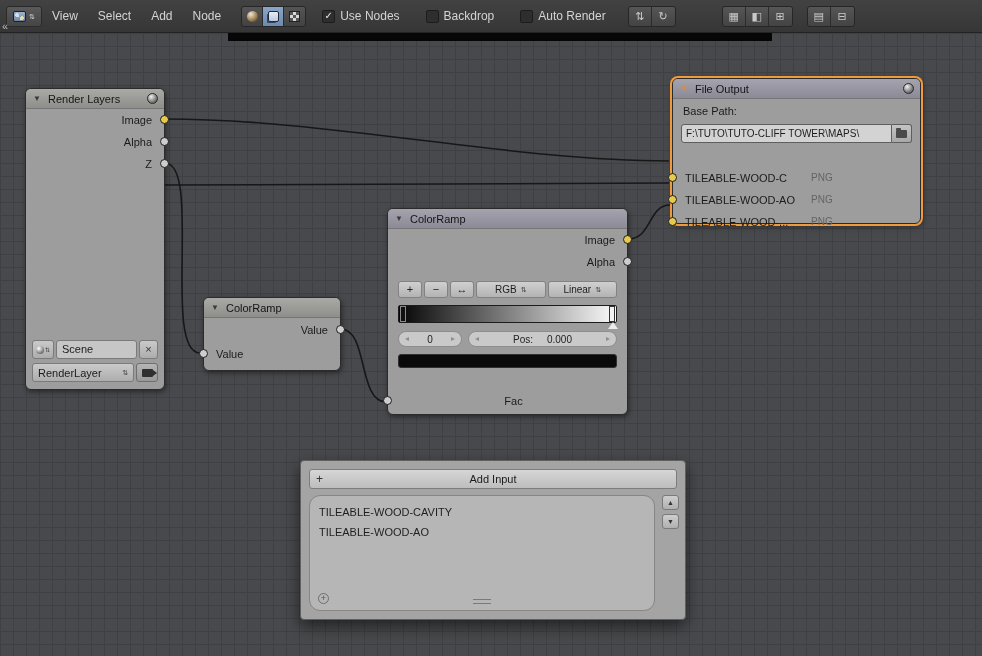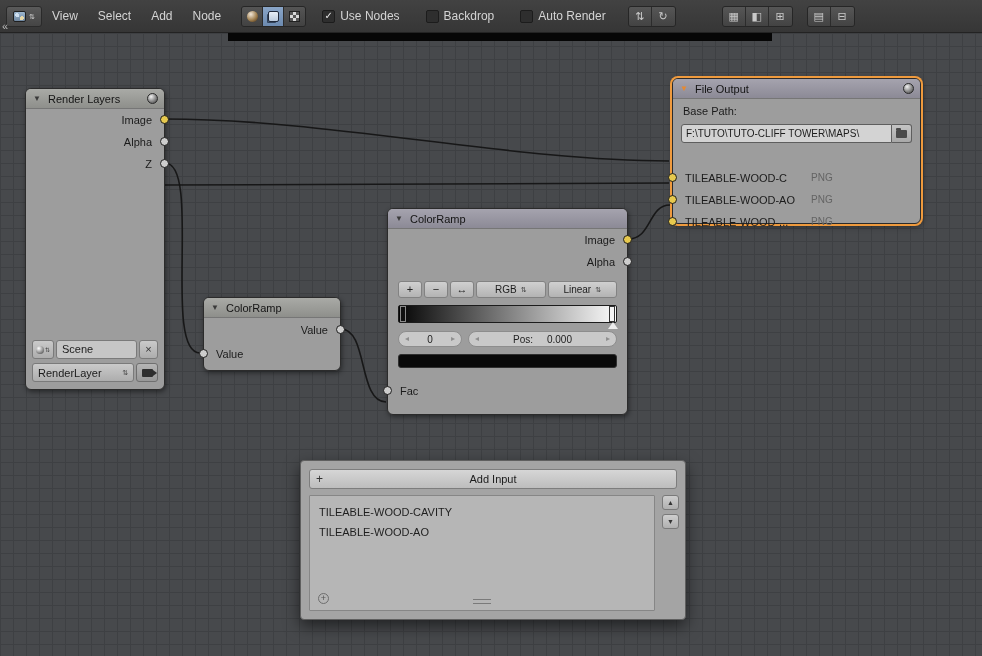--- a/index.html
+++ b/index.html
@@ -86,39 +86,39 @@
   .hL{position:absolute;left:1px;top:0;bottom:0;width:6px;background:#101010;border:1px solid #8a8a8a;}
   .hR{position:absolute;right:1px;top:0;bottom:0;width:6px;background:#f4f4f4;border:1px solid #333;}
   .hCaret{position:absolute;right:-2px;bottom:-7px;width:0;height:0;border-left:5px solid transparent;border-right:5px solid transparent;border-bottom:7px solid #ececec;}
   .cr-steprow{display:flex;margin:8px 10px 0;gap:6px;}
   .pill{background:#c9c9c9;border:1px solid #8d8d8d;border-radius:9px;height:16px;display:flex;align-items:center;padding:0 6px;font-size:10px;color:#222;}
   .pill .ar{color:#8e8e8e;font-size:8px;line-height:1;}
   .pill .mid{flex:1;text-align:center;}
   .pill.idx{width:64px;}
   .pill.pos{flex:1;}
   .swatch{height:14px;margin:7px 10px 0;background:#0a0a0a;border:1px solid #303030;border-radius:3px;}
-  .cr-fac{position:absolute;left:0;bottom:12px;width:100%;height:22px;line-height:22px;padding-left:12px;}
+  .cr-fac{position:absolute;left:0;bottom:2px;width:100%;height:22px;line-height:22px;padding-left:12px;text-align:center;}
   
   .fo{left:672px;top:78px;width:249px;height:146px;box-shadow:0 0 0 2px #ef9a3d,1px 2px 6px rgba(0,0,0,.5);}
   .fo-label{position:absolute;top:26px;left:10px;}
   .fo-path{position:absolute;top:45px;left:8px;right:8px;height:19px;display:flex;}
   .fo-path .pfld{flex:1;background:#d3d3d3;border:1px solid #5e5e5e;border-radius:3px 0 0 3px;font-size:10px;line-height:17px;padding:0 4px;color:#1c1c1c;white-space:nowrap;overflow:hidden;}
   .fo-folder{width:20px;background:linear-gradient(#c4c4c4,#a8a8a8);border:1px solid #5e5e5e;border-left:none;border-radius:0 3px 3px 0;display:flex;align-items:center;justify-content:center;}
   .folder-ico{position:relative;width:11px;height:8px;background:#4a4a4a;border-radius:1px;}
   .folder-ico::before{content:'';position:absolute;top:-2px;left:0;width:5px;height:2px;background:#4a4a4a;border-radius:1px 1px 0 0;}
   .fo-slots{position:absolute;top:72px;left:0;right:0;margin-top:16px;}
   .fo-slot{position:relative;height:22px;line-height:22px;padding-left:12px;font-size:11px;}
   .fo-slot .fmt{position:absolute;left:138px;top:0;color:#646464;font-size:10px;}
   
   .popup{position:absolute;left:300px;top:460px;width:386px;height:160px;z-index:4;
          background:#a4a4a4;border:1px solid #5f5f5f;border-radius:4px;box-shadow:0 6px 16px rgba(0,0,0,.55);padding:8px;}
   .pop-btn{position:relative;height:20px;background:linear-gradient(#d6d6d6,#bdbdbd);border:1px solid #7d7d7d;border-radius:3px;
            text-align:center;line-height:18px;font-size:11px;color:#1c1c1c;}
   .pop-btn .pplus{position:absolute;left:6px;top:0;color:#333;font-size:12px;}
-  .pop-list{position:absolute;left:8px;top:34px;width:346px;height:116px;background:#b6b6b6;border:1px solid #868686;border-radius:1px;padding-top:6px;overflow:hidden;}
+  .pop-list{position:absolute;left:8px;top:34px;width:346px;height:116px;background:#b6b6b6;border:1px solid #868686;border-radius:11px;padding-top:6px;overflow:hidden;}
   .pitem{height:20px;line-height:20px;padding:0 9px;font-size:11px;color:#1f1f1f;white-space:nowrap;}
   .pitem.sel{background:#78a1d3;color:#13243e;}
   .plus-circ{position:absolute;left:8px;bottom:6px;width:11px;height:11px;border:1px solid #6e6e6e;border-radius:50%;
              text-align:center;line-height:9px;font-size:9px;color:#555;}
   .grip{position:absolute;left:50%;bottom:6px;width:18px;height:5px;margin-left:-9px;border-top:1px solid #7a7a7a;border-bottom:1px solid #7a7a7a;}
   .scrollcol{position:absolute;right:6px;top:34px;display:flex;flex-direction:column;gap:4px;}
   .sbtn{width:17px;height:15px;background:linear-gradient(#cecece,#b0b0b0);border:1px solid #7a7a7a;border-radius:3px;
         font-size:7px;color:#333;display:flex;align-items:center;justify-content:center;}
 </style>
 </head>

